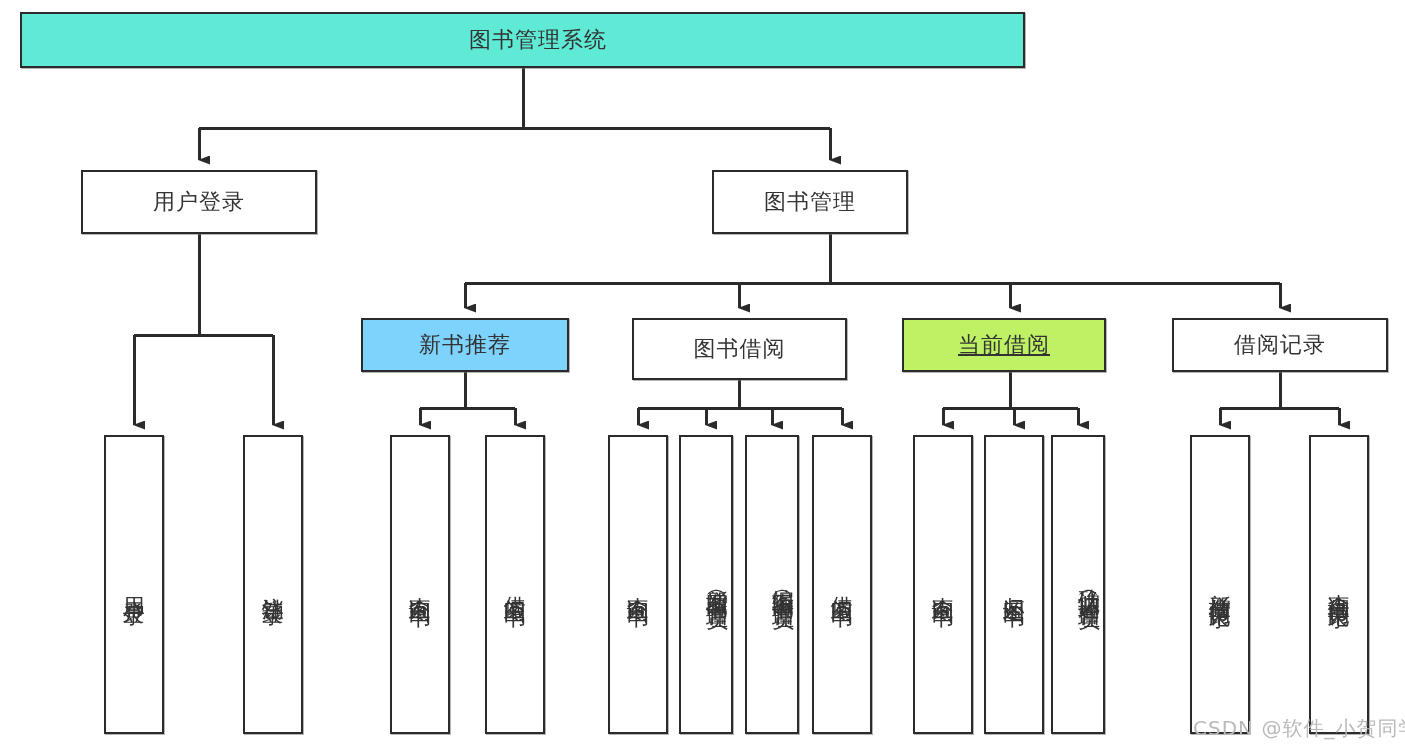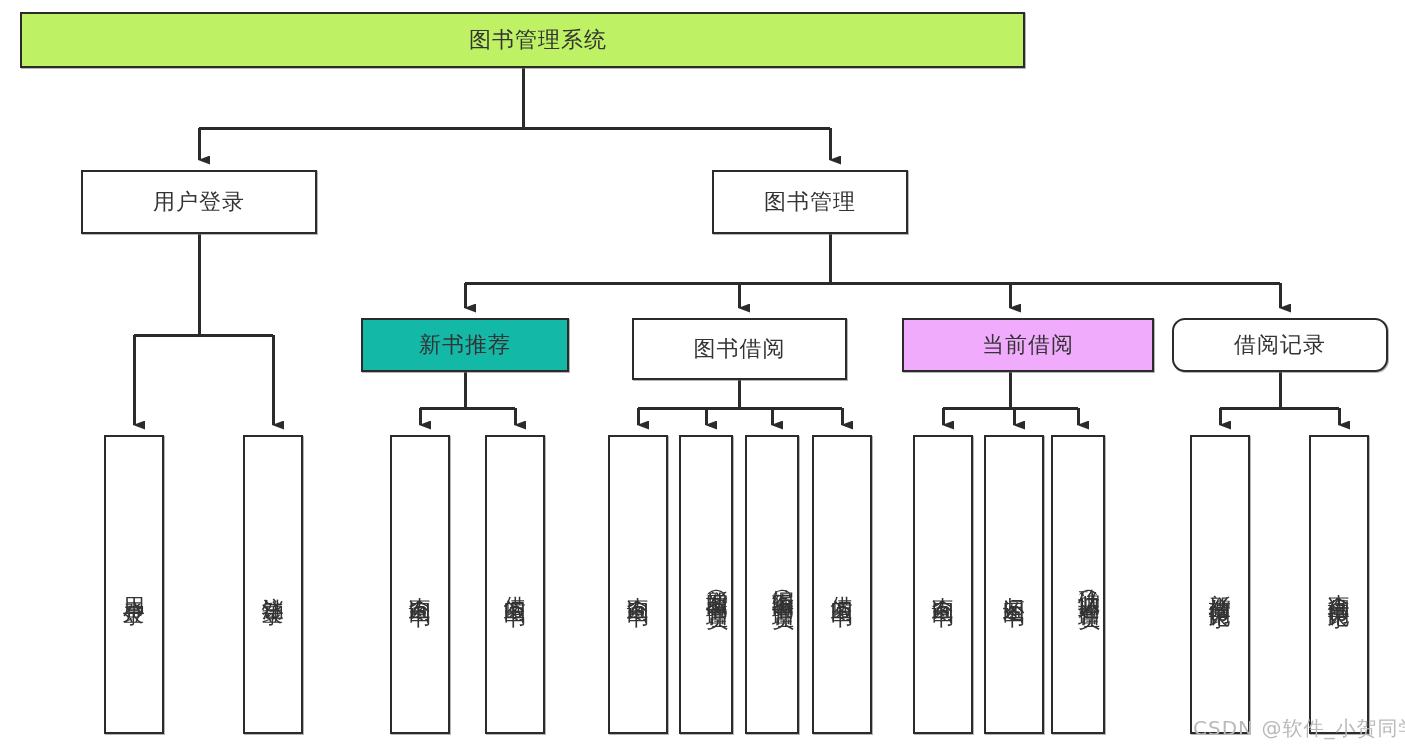--- a/index.html
+++ b/index.html
@@ -119,29 +119,29 @@
       <path d="M1014,408 L1014,425" marker-end="url(#arrowhead)"></path>
       <path d="M1078,408 L1078,425" marker-end="url(#arrowhead)"></path>
 
       <path d="M1280,372 L1280,408"></path>
       <path d="M1220,408 L1339,408"></path>
       <path d="M1220,408 L1220,425" marker-end="url(#arrowhead)"></path>
       <path d="M1339,408 L1339,425" marker-end="url(#arrowhead)"></path>
     </g>
   </svg>
 
-  <div class="node horiz" style="left: 20px; top: 12px; width: 1005px; height: 56px; border-color: rgb(43, 43, 43); background: #bef264; color: rgb(51, 51, 51); padding-left: 31px;">图书管理系统</div>
+  <div class="node horiz" style="left: 20px; top: 12px; width: 1005px; height: 56px; border-color: rgb(43, 43, 43); background: #5eead4; color: rgb(51, 51, 51); padding-left: 31px;">图书管理系统</div>
 
   <div class="node horiz" style="left: 81px; top: 170px; width: 236px; height: 64px; border-color: rgb(43, 43, 43); background: rgb(255, 255, 255); color: rgb(51, 51, 51);">用户登录</div>
   <div class="node horiz" style="left: 712px; top: 170px; width: 196px; height: 64px; border-color: rgb(43, 43, 43); background: rgb(255, 255, 255); color: rgb(51, 51, 51);">图书管理</div>
 
-  <div class="node horiz" style="left: 361px; top: 318px; width: 208px; height: 54px; border-color: rgb(43, 43, 43); background: #14b8a6; color: rgb(51, 51, 51);">新书推荐</div>
+  <div class="node horiz" style="left: 361px; top: 318px; width: 208px; height: 54px; border-color: rgb(43, 43, 43); background: #7dd3fc; color: rgb(51, 51, 51);">新书推荐</div>
   <div class="node horiz" style="left: 632px; top: 318px; width: 215px; height: 62px; border-color: rgb(43, 43, 43); background: rgb(255, 255, 255); color: rgb(51, 51, 51);">图书借阅</div>
-  <div class="node horiz" style="left: 902px; top: 318px; width: 252px; height: 54px; border-color: rgb(43, 43, 43); background: #f0abfc; color: rgb(51, 51, 51);">当前借阅</div>
-  <div class="node horiz" style="left: 1172px; top: 318px; width: 216px; height: 54px; border-color: rgb(43, 43, 43); background: rgb(255, 255, 255); color: rgb(51, 51, 51); border-radius: 13px;">借阅记录</div>
+  <div class="node horiz" style="left: 902px; top: 318px; width: 204px; height: 54px; border-color: rgb(43, 43, 43); background: #bef264; color: rgb(51, 51, 51); text-decoration: underline;">当前借阅</div>
+  <div class="node horiz" style="left: 1172px; top: 318px; width: 216px; height: 54px; border-color: rgb(43, 43, 43); background: rgb(255, 255, 255); color: rgb(51, 51, 51);">借阅记录</div>
 
   <div class="node vert" style="left: 104px; top: 435px; width: 60px; height: 299px; border-color: rgb(43, 43, 43); background: rgb(255, 255, 255); color: rgb(51, 51, 51);">用户登录</div>
   <div class="node vert" style="left: 243px; top: 435px; width: 60px; height: 299px; border-color: rgb(43, 43, 43); background: rgb(255, 255, 255); color: rgb(51, 51, 51);">注销登录</div>
   <div class="node vert" style="left: 390px; top: 435px; width: 60px; height: 299px; border-color: rgb(43, 43, 43); background: rgb(255, 255, 255); color: rgb(51, 51, 51);">查询图书</div>
   <div class="node vert" style="left: 485px; top: 435px; width: 60px; height: 299px; border-color: rgb(43, 43, 43); background: rgb(255, 255, 255); color: rgb(51, 51, 51);">借阅图书</div>
   <div class="node vert" style="left: 608px; top: 435px; width: 60px; height: 299px; border-color: rgb(43, 43, 43); background: rgb(255, 255, 255); color: rgb(51, 51, 51);">查询图书</div>
   <div class="node vert toptext" style="left: 679px; top: 435px; width: 54px; height: 299px; border-color: rgb(43, 43, 43); background: rgb(255, 255, 255); color: rgb(51, 51, 51);">新增图书（管理员）</div>
   <div class="node vert toptext" style="left: 745px; top: 435px; width: 54px; height: 299px; border-color: rgb(43, 43, 43); background: rgb(255, 255, 255); color: rgb(51, 51, 51);">编辑图书（管理员）</div>
   <div class="node vert" style="left: 812px; top: 435px; width: 60px; height: 299px; border-color: rgb(43, 43, 43); background: rgb(255, 255, 255); color: rgb(51, 51, 51);">借阅图书</div>
   <div class="node vert" style="left: 913px; top: 435px; width: 60px; height: 299px; border-color: rgb(43, 43, 43); background: rgb(255, 255, 255); color: rgb(51, 51, 51);">查询图书</div>

